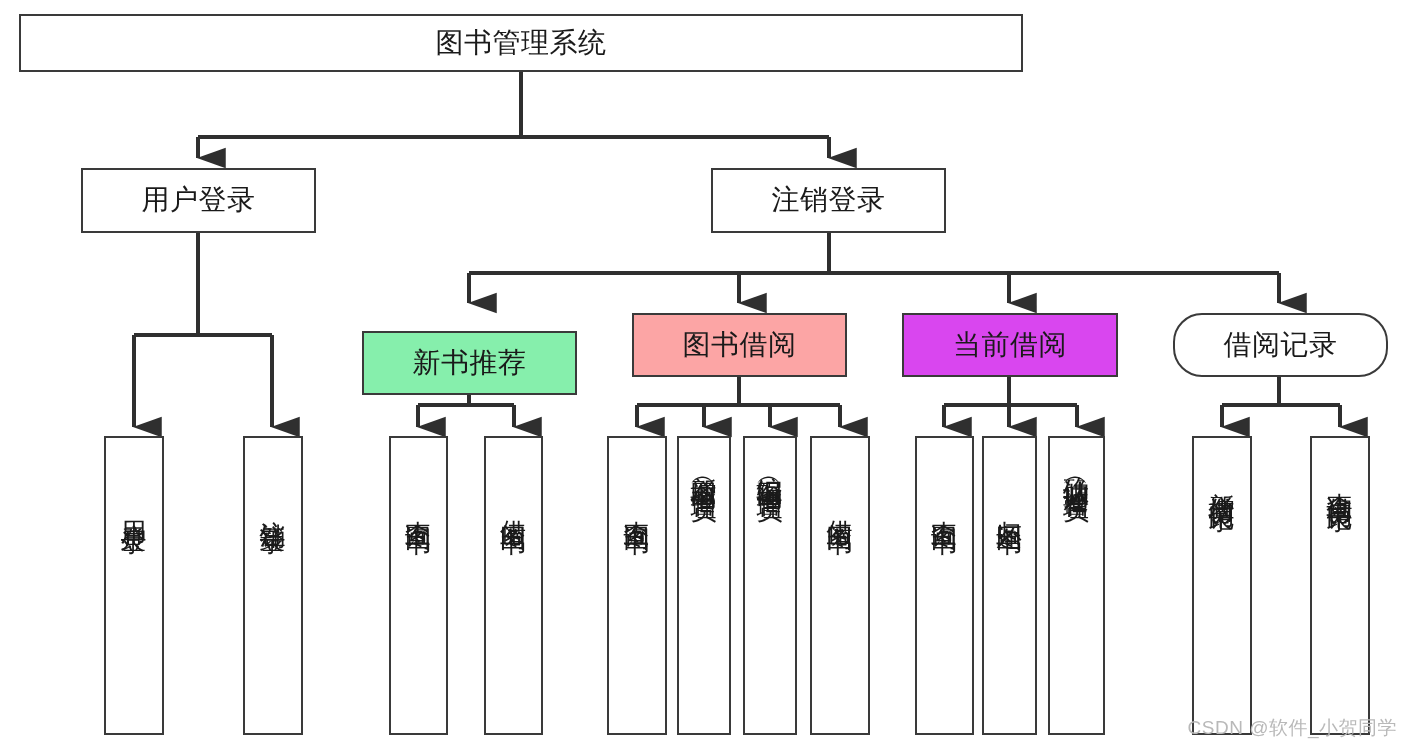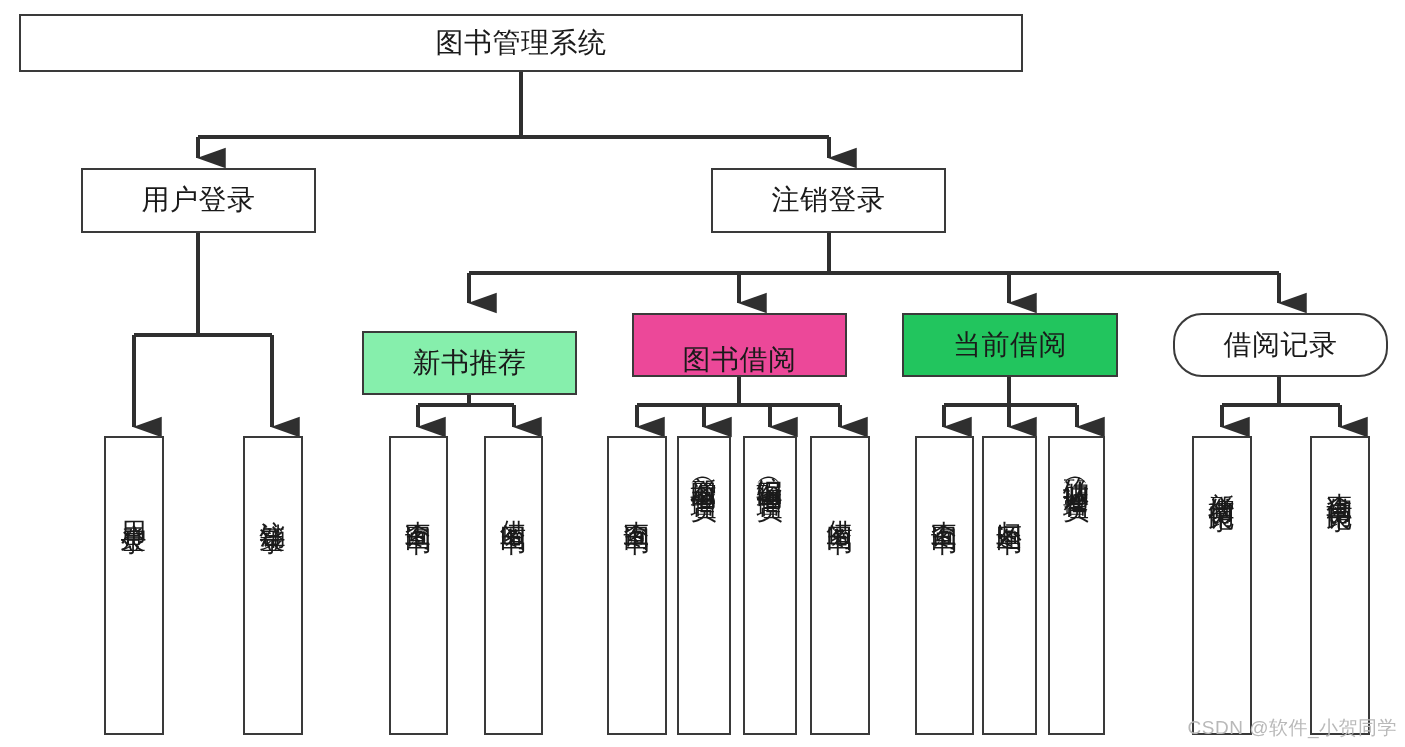--- a/index.html
+++ b/index.html
@@ -137,24 +137,24 @@
   <div class="node horizontal" id="node-l2-0" style="left: 81px; top: 168px; width: 235px; height: 65px; border-color: rgb(58, 58, 58); background: rgb(255, 255, 255); color: rgb(26, 26, 26);">
     <span class="label">用户登录</span>
   </div>
   <div class="node horizontal" id="node-l2-1" style="left: 711px; top: 168px; width: 235px; height: 65px; border-color: rgb(58, 58, 58); background: rgb(255, 255, 255); color: rgb(26, 26, 26);">
     <span class="label">注销登录</span>
   </div>
 
   <div class="node horizontal" id="node-l3-0" style="left: 362px; top: 331px; width: 215px; height: 64px; border-color: rgb(58, 58, 58); background: #86efac; color: rgb(26, 26, 26);">
     <span class="label">新书推荐</span>
   </div>
-  <div class="node horizontal" id="node-l3-1" style="left: 632px; top: 313px; width: 215px; height: 64px; border-color: rgb(58, 58, 58); background: #ec4899; color: rgb(26, 26, 26); align-items: flex-end;">
+  <div class="node horizontal" id="node-l3-1" style="left: 632px; top: 313px; width: 215px; height: 64px; border-color: rgb(58, 58, 58); background: #fca5a5; color: rgb(26, 26, 26);">
     <span class="label">图书借阅</span>
   </div>
-  <div class="node horizontal" id="node-l3-2" style="left: 902px; top: 313px; width: 216px; height: 64px; border-color: rgb(58, 58, 58); background: #22c55e; color: rgb(26, 26, 26);">
+  <div class="node horizontal" id="node-l3-2" style="left: 902px; top: 313px; width: 216px; height: 64px; border-color: rgb(58, 58, 58); background: #d946ef; color: rgb(26, 26, 26);">
     <span class="label">当前借阅</span>
   </div>
   <div class="node horizontal" id="node-l3-3" style="left: 1173px; top: 313px; width: 215px; height: 64px; border-color: rgb(58, 58, 58); background: rgb(255, 255, 255); color: rgb(26, 26, 26); border-radius: 29px;">
     <span class="label">借阅记录</span>
   </div>
 
   <div class="node vertical short" id="node-leaf-0" style="left: 104px; top: 436px; width: 60px; height: 299px; border-color: rgb(58, 58, 58); background: rgb(255, 255, 255); color: rgb(26, 26, 26);">
     <span class="label">用户登录</span>
   </div>
   <div class="node vertical short" id="node-leaf-1" style="left: 243px; top: 436px; width: 60px; height: 299px; border-color: rgb(58, 58, 58); background: rgb(255, 255, 255); color: rgb(26, 26, 26);">

